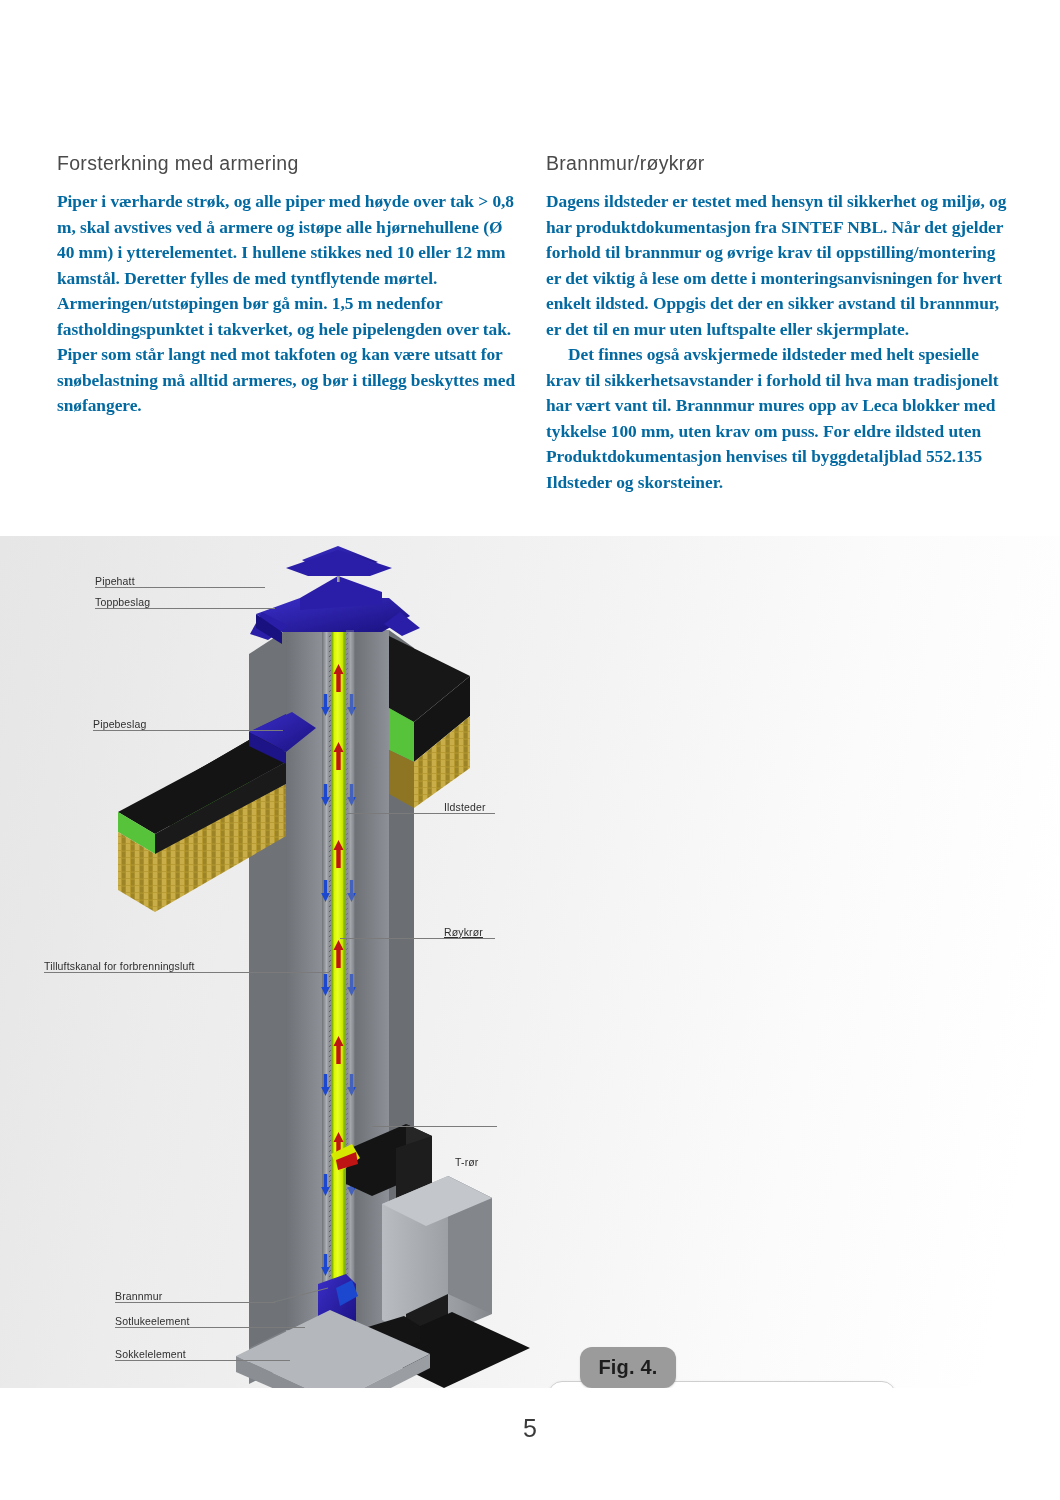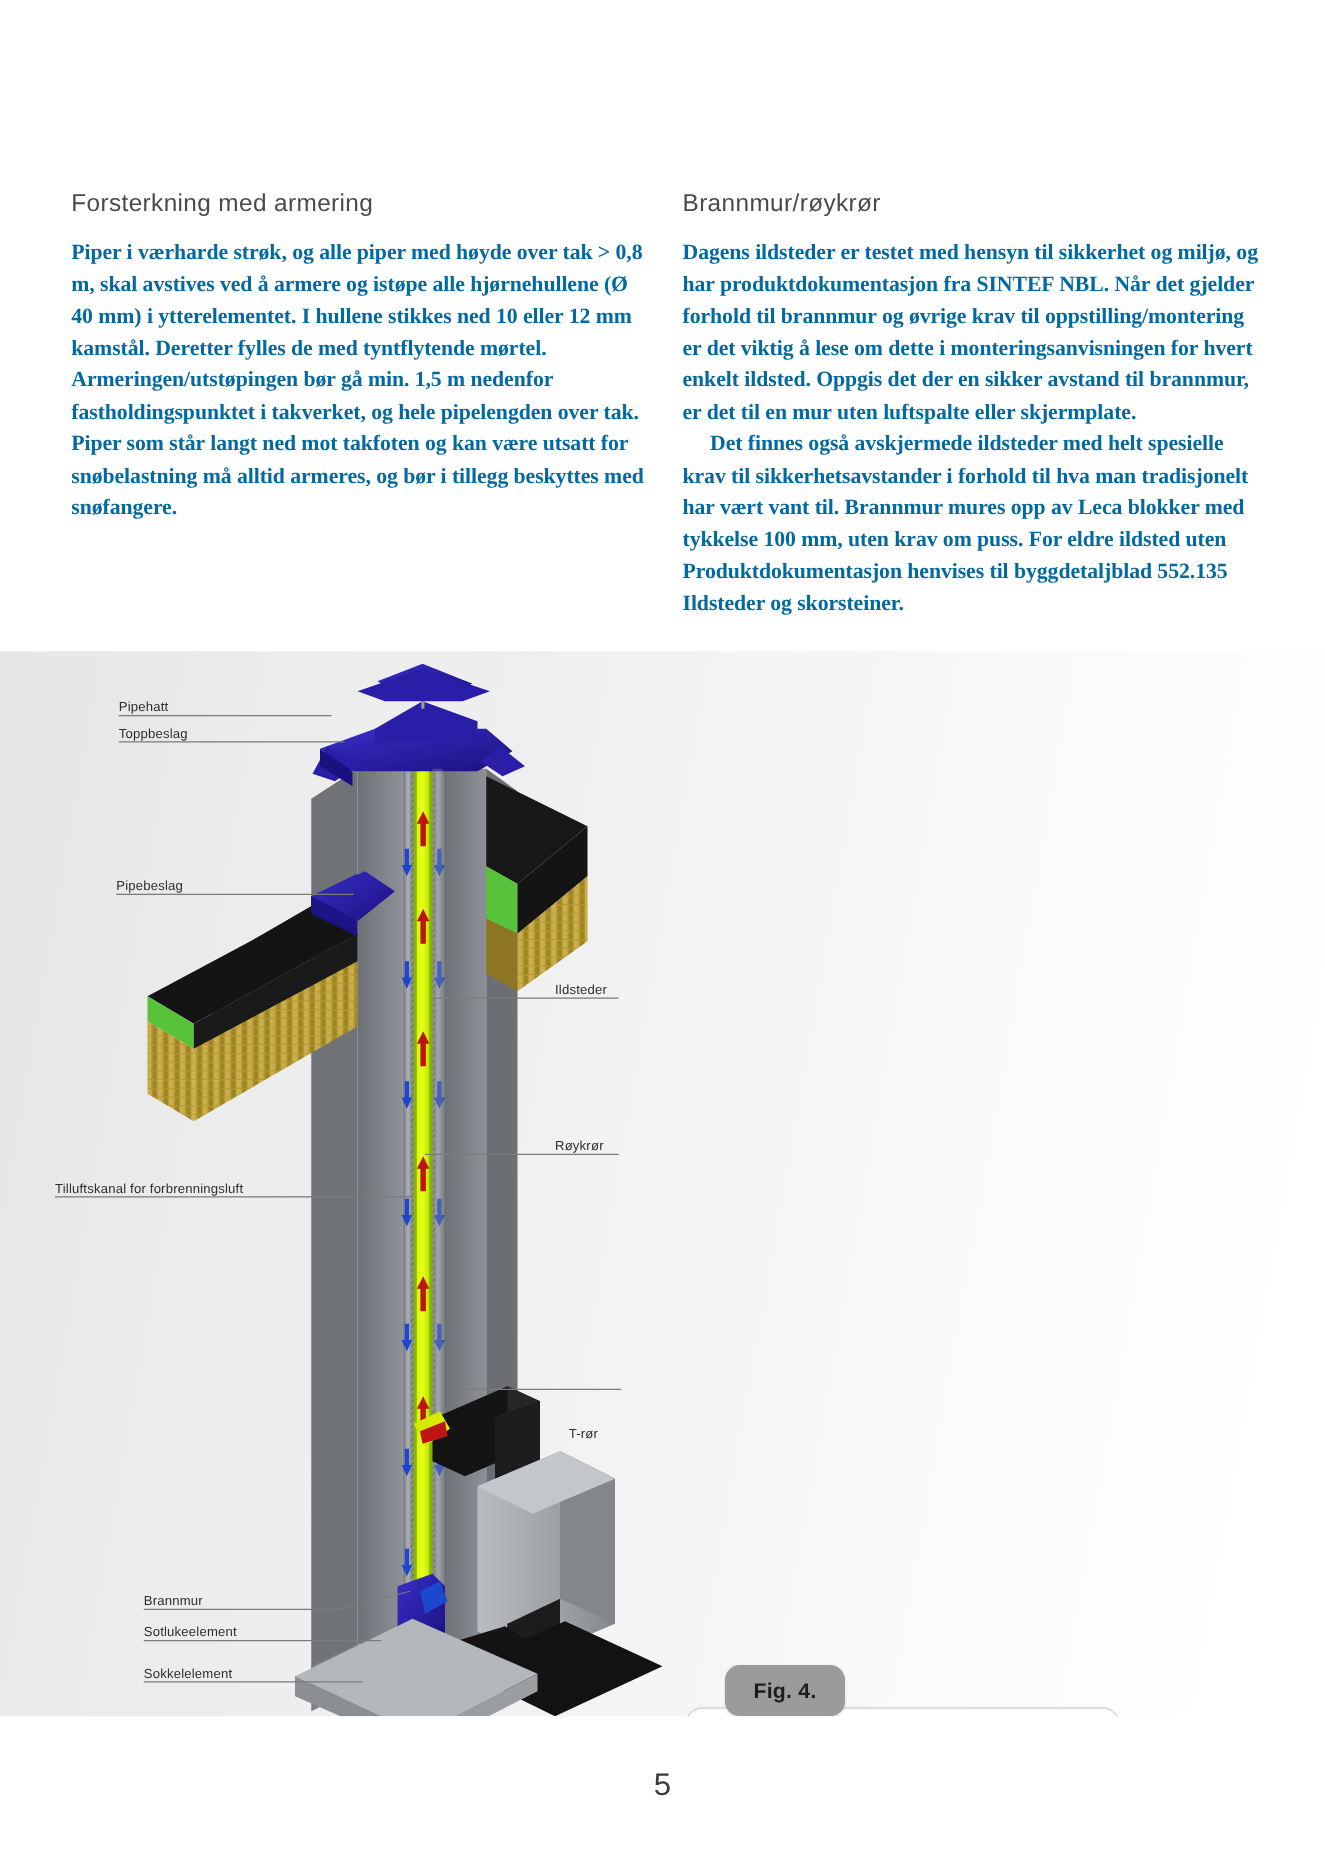--- a/index.html
+++ b/index.html
@@ -42,21 +42,21 @@
     color: #0369a1;
     line-height: 1.465;
     margin: 0;
     letter-spacing: -0.05px;
   }
   .col-body.indented { text-indent: 22px; }
 
   
   .figure-panel {
     position: absolute;
-    top: 521px;
+    top: 536px;
     left: 0;
     width: 1060px;
     height: 852px;
     background: linear-gradient(100deg,
         #e6e6e6 0%, #e8e8e8 8%, #ececec 20%,
         #efefef 35%, #f3f3f3 50%, #f7f7f7 62%,
         #fbfbfb 74%, #fdfdfd 84%, #ffffff 94%);
     overflow: hidden;
   }
 
@@ -92,21 +92,21 @@
     left: 580px;
     top: 811px;
     width: 96px;
     height: 41px;
     background: #9b9b9b;
     border-radius: 12px;
     display: flex;
     align-items: center;
     justify-content: center;
     font-family: "Liberation Sans", sans-serif;
-    font-size: 17px;
+    font-size: 20px;
     font-weight: 700;
     color: #1d1d1d;
     letter-spacing: 0.2px;
     box-shadow: 0 1px 2px rgba(0,0,0,0.16);
   }
 
   
   .page-number {
     position: absolute;
     top: 1414px;
@@ -350,21 +350,21 @@
 
   <div class="fig-label" style="left:95px;  top:60px;">Toppbeslag</div>
   <div class="leader" style="left:95px;  top:72px; width:180px;"></div>
 
   <div class="fig-label" style="left:93px;  top:182px;">Pipebeslag</div>
   <div class="leader" style="left:93px;  top:194px; width:190px;"></div>
 
   <div class="fig-label" style="left:444px; top:265px;">Ildsteder</div>
   <div class="leader" style="left:347px; top:277px; width:148px;"></div>
 
-  <div class="fig-label" style="left:444px; top:390px;">Røykrør</div>
+  <div class="fig-label" style="left:444px; top:390px;text-decoration:underline;">Røykrør</div>
   <div class="leader" style="left:340px; top:402px; width:155px;"></div>
 
   <div class="fig-label" style="left:44px;  top:424px;">Tilluftskanal for forbrenningsluft</div>
   <div class="leader" style="left:44px;  top:436px; width:285px;"></div>
 
   <div class="fig-label" style="left:455px; top:578px;margin-top:42px;">T-rør</div>
   <div class="leader" style="left:372px; top:590px; width:125px;"></div>
 
   <div class="fig-label" style="left:115px; top:754px;">Brannmur</div>
   <div class="leader" style="left:115px; top:766px; width:160px;"></div>

